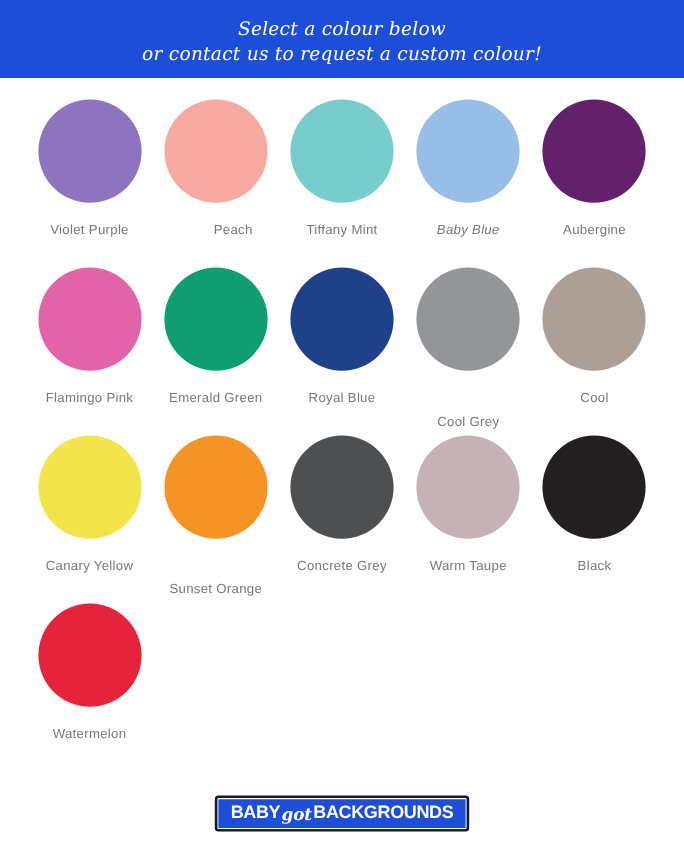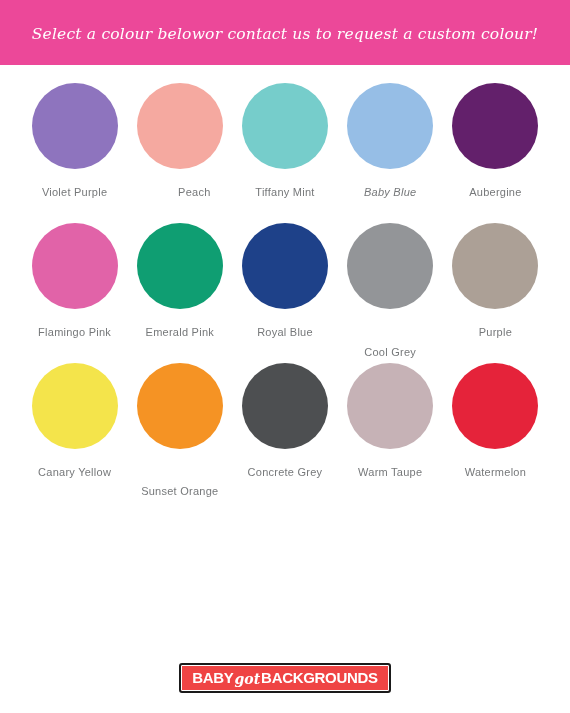--- a/index.html
+++ b/index.html
@@ -21,23 +21,23 @@
     height: 713px;
     background: #ffffff;
     display: flex;
     flex-direction: column;
   }
 
   
   .header-banner {
     width: 100%;
     height: 78px;
-    background: #ec4899;
-    display: flex;
-    flex-direction: row;
+    background: #1d4ed8;
+    display: flex;
+    flex-direction: column;
     align-items: center;
     justify-content: center;
     box-sizing: border-box;
     padding-top: 4px;
   }
   .header-line {
     color: #ffffff;
     font-family: "DejaVu Serif", serif;
     font-style: italic;
     font-weight: 400;
@@ -89,21 +89,21 @@
 
   
   .footer {
     height: 70px;
     display: flex;
     align-items: center;
     justify-content: center;
     flex: 0 0 auto;
   }
   .logo-badge {
-    background: #ef4444;
+    background: #1d4ed8;
     border: 2px solid #1a1a1a;
     border-radius: 3px;
     padding: 5px 11px 6px 11px;
     display: flex;
     align-items: baseline;
     justify-content: center;
     box-shadow: 0 0 0 1px #ffffff inset;
   }
   .logo-word {
     color: #ffffff;
@@ -156,49 +156,53 @@
         <div class="swatch-cell">
           <div class="swatch-dot" style="background: rgb(99, 32, 107);"></div>
           <div class="swatch-label" style="color: rgb(118, 120, 122);">Aubergine</div>
         </div>
         <div class="swatch-cell">
           <div class="swatch-dot" style="background: rgb(225, 99, 168);"></div>
           <div class="swatch-label" style="color: rgb(118, 120, 122);">Flamingo Pink</div>
         </div>
         <div class="swatch-cell">
           <div class="swatch-dot" style="background: rgb(15, 158, 114);"></div>
-          <div class="swatch-label" style="color: rgb(118, 120, 122);">Emerald Pink</div>
+          <div class="swatch-label" style="color: rgb(118, 120, 122);">Emerald Green</div>
         </div>
         <div class="swatch-cell">
           <div class="swatch-dot" style="background: rgb(30, 65, 137);"></div>
           <div class="swatch-label" style="color: rgb(118, 120, 122);">Royal Blue</div>
         </div>
         <div class="swatch-cell">
           <div class="swatch-dot" style="background: rgb(147, 149, 152);"></div>
           <div class="swatch-label" style="color: rgb(118, 120, 122); margin-top: 37px;">Cool Grey</div>
         </div>
         <div class="swatch-cell">
           <div class="swatch-dot" style="background: rgb(172, 160, 150);"></div>
-          <div class="swatch-label" style="color: rgb(118, 120, 122);">Purple</div>
+          <div class="swatch-label" style="color: rgb(118, 120, 122);">Cool</div>
         </div>
         <div class="swatch-cell">
           <div class="swatch-dot" style="background: rgb(244, 228, 75);"></div>
           <div class="swatch-label" style="color: rgb(118, 120, 122);">Canary Yellow</div>
         </div>
         <div class="swatch-cell">
           <div class="swatch-dot" style="background: rgb(245, 147, 36);"></div>
           <div class="swatch-label" style="color: rgb(118, 120, 122); margin-top: 36px;">Sunset Orange</div>
         </div>
         <div class="swatch-cell">
           <div class="swatch-dot" style="background: rgb(77, 79, 81);"></div>
           <div class="swatch-label" style="color: rgb(118, 120, 122);">Concrete Grey</div>
         </div>
         <div class="swatch-cell">
           <div class="swatch-dot" style="background: rgb(198, 178, 182);"></div>
           <div class="swatch-label" style="color: rgb(118, 120, 122);">Warm Taupe</div>
+        </div>
+        <div class="swatch-cell">
+          <div class="swatch-dot" style="background: rgb(35, 31, 32);"></div>
+          <div class="swatch-label" style="color: rgb(118, 120, 122);">Black</div>
         </div>
         <div class="swatch-cell">
           <div class="swatch-dot" style="background: rgb(229, 35, 58);"></div>
           <div class="swatch-label" style="color: rgb(118, 120, 122);">Watermelon</div>
         </div>
       </div>
   </div>
 
   <div class="footer">
     <div class="logo-badge">

